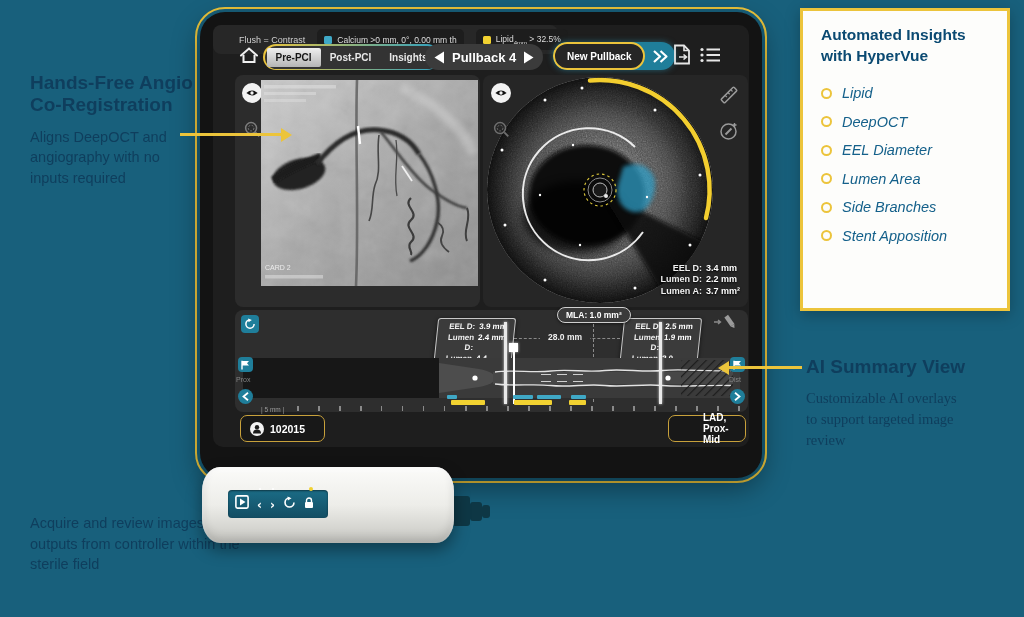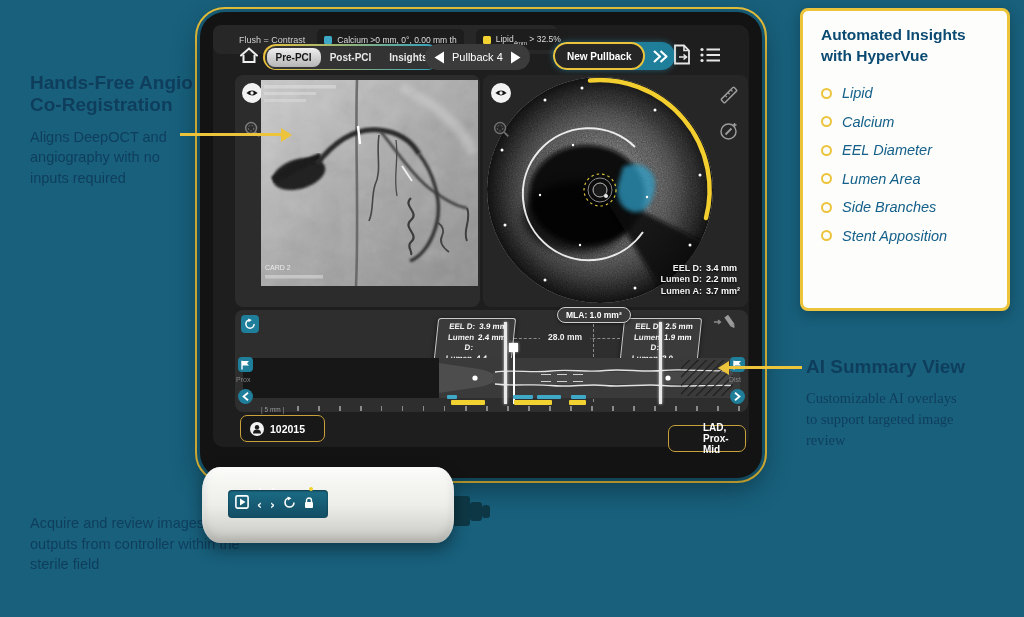--- a/index.html
+++ b/index.html
@@ -7,39 +7,39 @@
   .abs{position:absolute;}
 
   
   .ann-title{font-size:19px;font-weight:bold;color:#0F3E5D;line-height:1.18;}
   .ann-body{font-size:14.5px;color:#0F3E5D;line-height:1.42;margin-top:10px;}
   .arrow-line{position:absolute;height:3px;background:#ECC43B;z-index:30;}
   .arrow-head-r{position:absolute;width:0;height:0;border-top:7px solid transparent;border-bottom:7px solid transparent;border-left:11px solid #ECC43B;z-index:30;}
   .arrow-head-l{position:absolute;width:0;height:0;border-top:7px solid transparent;border-bottom:7px solid transparent;border-right:11px solid #ECC43B;z-index:30;}
 
   
-  .card{left:800px;top:8px;width:210px;height:303px;background:#fdfdfb;border:3px solid #ECC43B;border-radius:8px;box-sizing:border-box;padding:14px 14px 10px 18px;box-shadow:0 4px 14px rgba(0,0,0,.25);}
+  .card{left:800px;top:8px;width:210px;height:303px;background:#fdfdfb;border:3px solid #ECC43B;border-radius:0;box-sizing:border-box;padding:14px 14px 10px 18px;box-shadow:0 4px 14px rgba(0,0,0,.25);}
   .card-title{font-size:15.5px;font-weight:bold;color:#0B4A72;line-height:1.35;width:150px;}
   .card-list{list-style:none;margin:12px 0 0 0;padding:0;}
   .card-list li{display:flex;align-items:center;gap:10px;height:28.5px;}
   .bullet{width:7px;height:7px;border:2px solid #ECC43B;border-radius:50%;flex:0 0 auto;}
   .card-item{font-size:14.5px;font-style:italic;color:#14608A;}
 
   
   .tablet{left:195px;top:7px;width:572px;height:476px;border:2px solid #ECC43B;border-radius:30px;box-sizing:border-box;padding:3px;z-index:5;}
   .slab{width:100%;height:100%;background:#131313;border-radius:25px;box-shadow:0 10px 28px rgba(0,0,0,.4);position:relative;}
   .screen{position:absolute;left:13px;top:13px;width:536px;height:422px;background:#1e1e1e;border-radius:10px;}
 
   
   .tabswrap{left:50px;top:19px;height:26px;border-radius:14px;padding:1.5px;background:linear-gradient(90deg,#ECC43B,#2FA0C0);box-sizing:border-box;}
   .tabs{display:flex;align-items:center;height:23px;background:#333;border-radius:12.5px;padding:0 2px;}
-  .tab{font-size:10px;font-weight:bold;color:#e8e8e8;padding:4px 9px;border-radius:8px;white-space:nowrap;}
+  .tab{font-size:10px;font-weight:bold;color:#e8e8e8;padding:4px 9px;border-radius:2px;white-space:nowrap;}
   .tab.active{background:linear-gradient(#efefef,#b5b5b5);color:#161616;}
   .pbnav{left:212px;top:19px;height:26px;background:#3b3b3b;border-radius:13px;display:flex;align-items:center;gap:7px;padding:0 9px;}
-  .pbnav span{font-size:11px;font-weight:normal;color:#fff;}
+  .pbnav span{font-size:13px;font-weight:bold;color:#fff;}
   .npbtn{left:340px;top:17px;height:28px;display:flex;border-radius:15px;background:#1F7E9A;overflow:hidden;box-shadow:0 0 6px rgba(47,160,192,.5);}
   .npleft{display:flex;align-items:center;border:2px solid #ECC43B;border-radius:14px;background:#262626;padding:0 12px;font-size:10px;font-weight:bold;color:#fff;box-sizing:border-box;height:28px;}
   .npright{width:30px;display:flex;align-items:center;justify-content:center;}
 
   
   .panel{background:#2c2c2c;border-radius:8px;}
   .eyebtn{width:20px;height:20px;border-radius:50%;background:#f2f2f2;display:flex;align-items:center;justify-content:center;}
   .mbox{position:absolute;width:78px;background:#3b3b3b;border:1px solid #c9c9c9;border-radius:3px;transform:skewX(-6deg);padding:3px 5px;box-shadow:0 1px 4px rgba(0,0,0,.6);box-sizing:border-box;}
   .mrow{display:flex;gap:4px;font-size:8px;line-height:10.5px;color:#f0f0f0;font-weight:bold;}
   .mrow .lbl{flex:1;text-align:right;}
@@ -410,38 +410,38 @@
           <span style="margin-left:26px;font-size:9px;color:#cfcfcf;white-space:nowrap;">Flush = Contrast</span>
           <div class="legpill">
             <span class="sq" style="background:#3FA8C6;"></span>
             <span class="legtxt">Calcium &gt;0 mm, 0°, 0.00 mm th</span>
           </div>
           <div class="legpill">
             <span class="sq" style="background:#F2D231;"></span>
             <span class="legtxt"><span>Lipid</span><sub class="s4">4mm</sub> <span>&gt; 32.5%</span></span>
           </div>
         </div>
-        <div class="pill" style="left:455px;top:400px;width:78px;justify-content:center;font-size:10px;padding-left:34px;">
+        <div class="pill" style="left:455px;top:390px;width:78px;justify-content:center;font-size:10px;padding-left:34px;">
           <span>LAD, Prox-Mid</span>
         </div>
 
       </div>
     </div>
   </div>
 
   <div class="abs card">
     <div class="card-title">Automated Insights with HyperVue</div>
     <ul class="card-list">
       <li>
           <span class="bullet"></span>
           <span class="card-item">Lipid</span>
         </li>
       <li>
           <span class="bullet"></span>
-          <span class="card-item">Calcium</span>
+          <span class="card-item">DeepOCT</span>
         </li>
       <li>
           <span class="bullet"></span>
           <span class="card-item">EEL Diameter</span>
         </li>
       <li>
           <span class="bullet"></span>
           <span class="card-item">Lumen Area</span>
         </li>
       <li>

